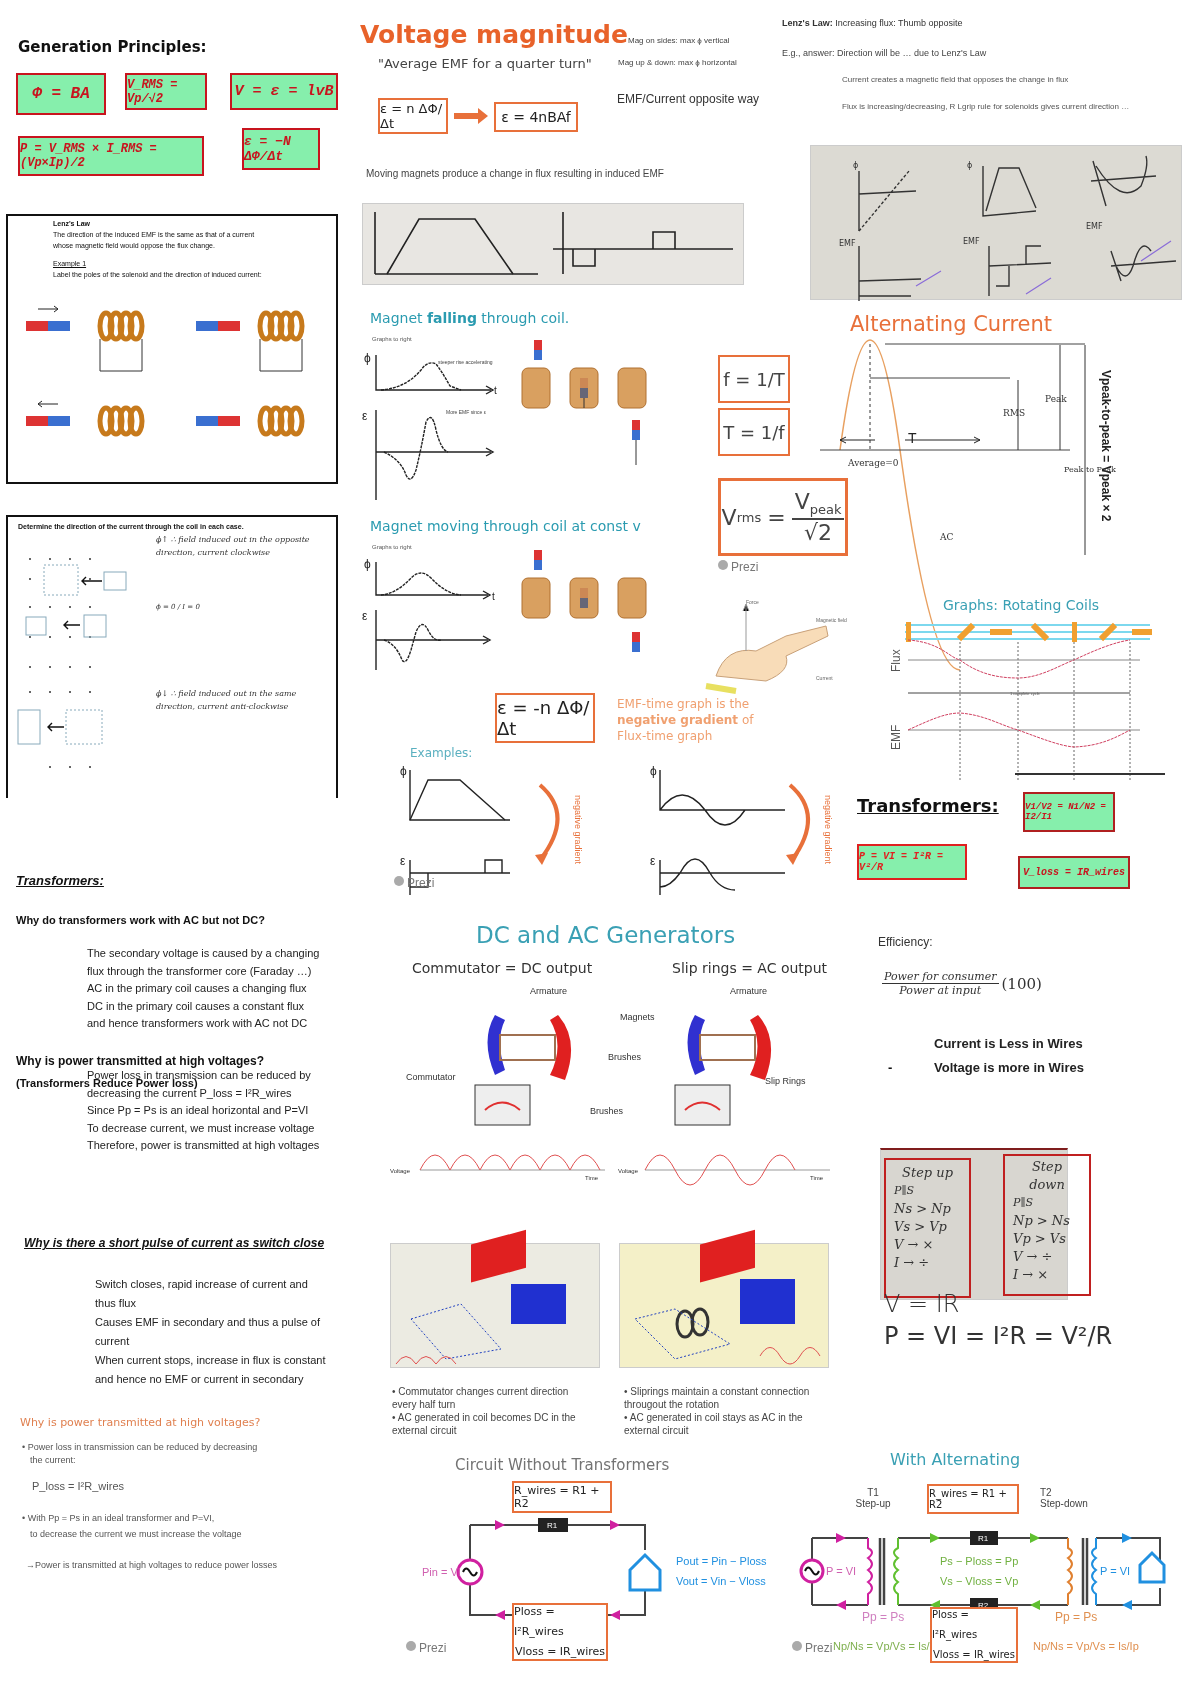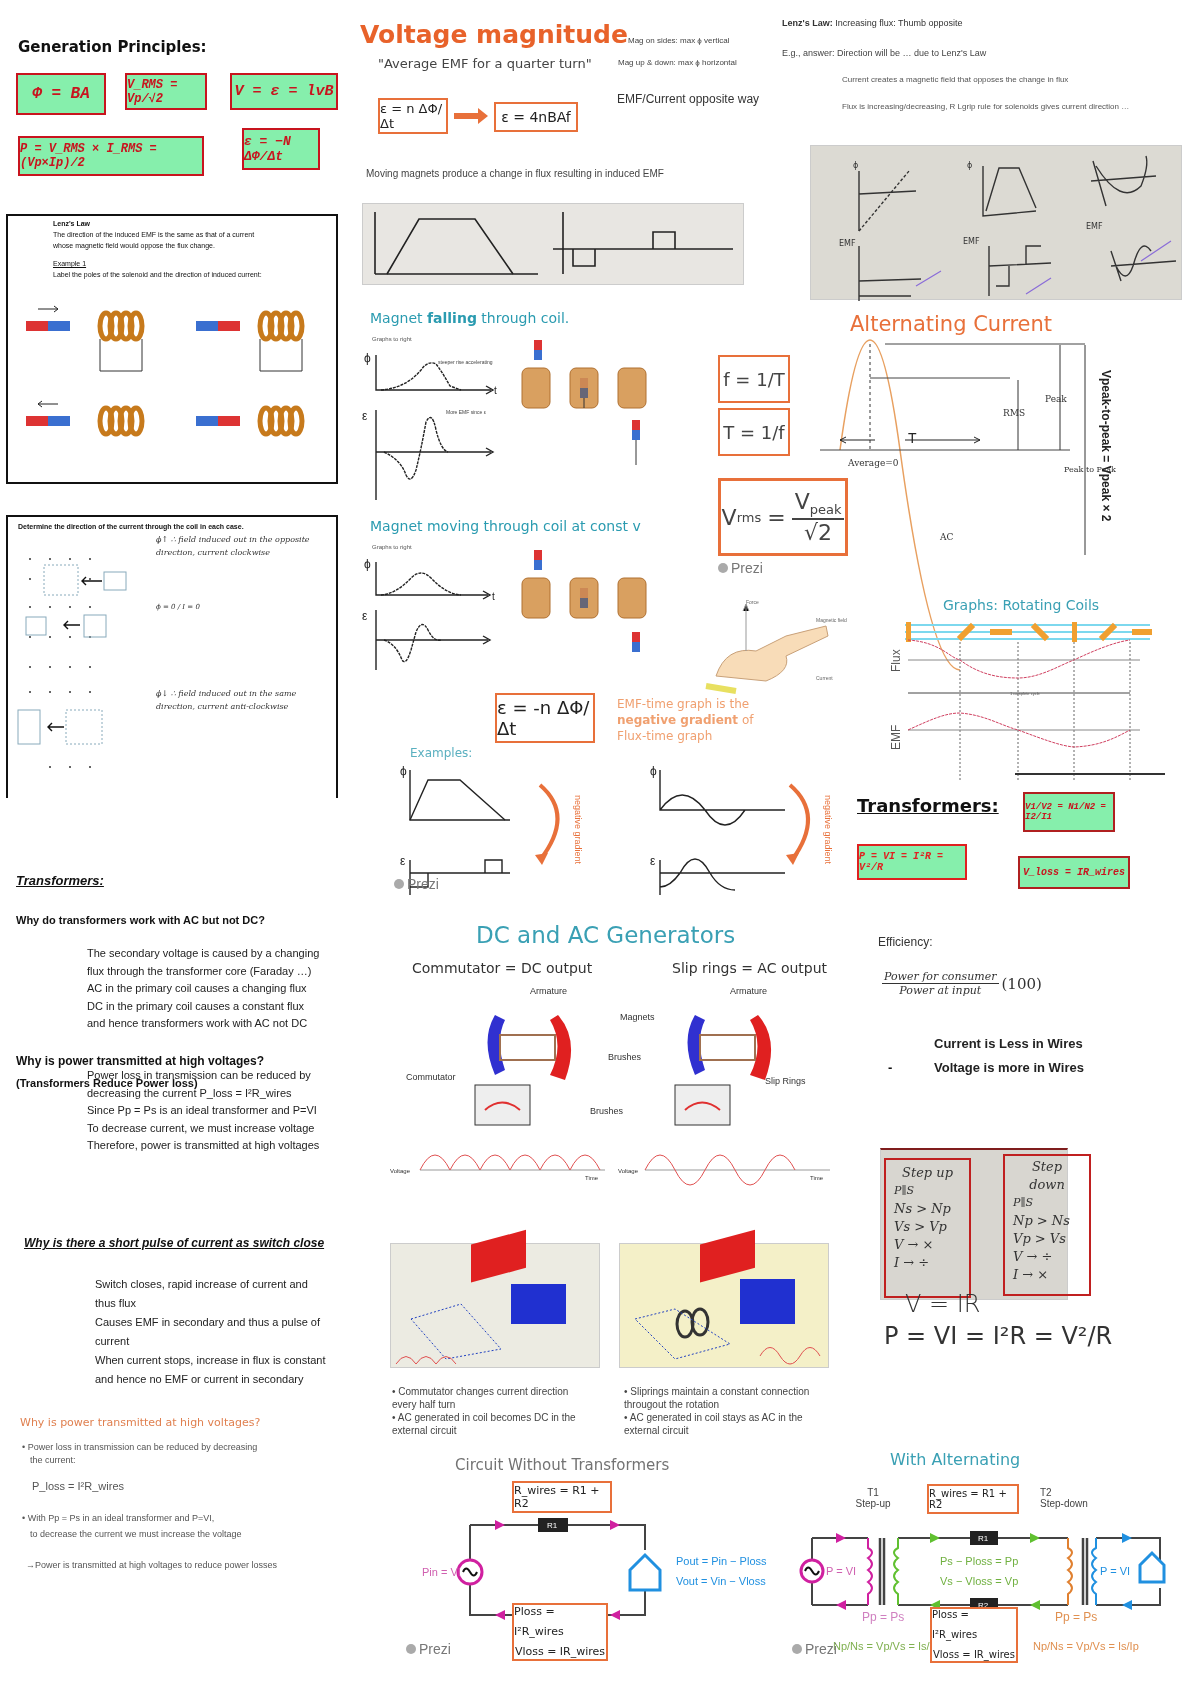--- a/index.html
+++ b/index.html
@@ -10,21 +10,21 @@
 .orbox{position:absolute;border:2px solid #e8703a;display:flex;align-items:center;justify-content:center;font-family:"DejaVu Sans",sans-serif;color:#222;background:#fff}
 .teal{color:#2a9bb0;font-family:"DejaVu Sans",sans-serif}
 .orange{color:#e8703a;font-family:"DejaVu Sans",sans-serif}
 .small{font-size:10px;color:#444}
 .tiny{font-size:8px;color:#555}
 .photo{position:absolute;background:#e4e2dc;border:1px solid #ccc}
 .frame{position:absolute;border:2px solid #111;background:#fff}
 .note{font-family:"Liberation Sans",sans-serif;font-size:12px;line-height:18px;color:#222}
 .hand{font-family:"DejaVu Serif",serif;font-style:italic;color:#333}
 svg{position:absolute;overflow:visible}
-.prezi{position:absolute;font-size:14px;color:#777;display:flex;align-items:center;gap:3px}
+.prezi{position:absolute;font-size:12px;color:#777;display:flex;gap:3px}
 .prezi i{display:inline-block;width:10px;height:10px;border-radius:50%;background:#aaa}
 </style>
 </head>
 <body>
 
 <div class="abs" style="left:18px;top:38px;font-size:15px;font-weight:bold;font-family:'DejaVu Sans',sans-serif">Generation Principles:</div>
 <div class="redbox" style="left:16px;top:73px;width:90px;height:42px;font-size:16px">Φ = BA</div>
 <div class="redbox" style="left:125px;top:73px;width:82px;height:37px;font-size:12px">V_RMS = Vp/√2</div>
 <div class="redbox" style="left:230px;top:73px;width:108px;height:37px;font-size:15px">V = ε = lvB</div>
 <div class="redbox" style="left:18px;top:136px;width:186px;height:40px;font-size:12px">P = V_RMS × I_RMS = (Vp×Ip)/2</div>
@@ -357,21 +357,21 @@
     <div>flux through the transformer core (Faraday …)</div>
     <div>AC in the primary coil causes a changing flux</div>
     <div>DC in the primary coil causes a constant flux</div>
     <div>and hence transformers work with AC not DC</div>
 </div>
 <div class="abs" style="left:16px;top:1054px;font-size:12px;font-weight:bold">Why is power transmitted at high voltages?</div>
 <div class="abs" style="left:16px;top:1077px;font-size:11px;font-weight:bold">(Transformers Reduce Power loss)</div>
 <div class="abs note" style="left:87px;top:1067px;font-size:11px;line-height:17.5px">
   <div>Power loss in transmission can be reduced by</div>
     <div>decreasing the current P_loss = I²R_wires</div>
-    <div>Since Pp = Ps is an ideal transformer and P=VI</div>
+    <div>Since Pp = Ps is an ideal horizontal and P=VI</div>
     <div>To decrease current, we must increase voltage</div>
     <div>Therefore, power is transmitted at high voltages</div>
 </div>
 <div class="abs" style="left:24px;top:1236px;font-size:12px;font-weight:bold;font-style:italic;text-decoration:underline">Why is there a short pulse of current as switch close</div>
 <div class="abs note" style="left:95px;top:1275px;font-size:11px;line-height:19px">
   <div>Switch closes, rapid increase of current and</div>
     <div>thus flux</div>
     <div>Causes EMF in secondary and thus a pulse of</div>
     <div>current</div>
     <div>When current stops, increase in flux is constant</div>
@@ -476,21 +476,21 @@
   <div class="abs hand" style="left:122px;top:4px;width:88px;height:142px;border:2px solid #c02020;padding:2px 8px;font-size:13px;line-height:18px">
     <div style="text-align:center">Step down</div>
     <div style="font-size:11px">P∥S</div>
     <div>Np &gt; Ns</div>
       <div>Vp &gt; Vs</div>
       <div>V → ÷</div>
       <div>I → ×</div>
   </div>
 </div>
 
-<div class="abs" style="left:905px;top:1290px;font-size:24px;color:#333;font-family:'DejaVu Sans',sans-serif;font-weight:300">V = IR</div>
+<div class="abs" style="left:884px;top:1290px;font-size:24px;color:#333;font-family:'DejaVu Sans',sans-serif;font-weight:300">V = IR</div>
 <div class="abs" style="left:884px;top:1322px;font-size:24px;color:#333;font-family:'DejaVu Sans',sans-serif">P = VI = I²R = V²/R</div>
 
 <div class="abs teal" style="left:455px;top:1456px;font-size:15px;color:#737373">Circuit Without Transformers</div>
 <div class="orbox" style="left:512px;top:1481px;width:100px;height:32px;font-size:11px">R_wires = R1 + R2</div>
 <svg width="360" height="120" style="left:430px;top:1515px">
   <g stroke="#444" stroke-width="2" fill="none">
     <path d="M40,10 L215,10 L215,35 M215,80 L215,75 L215,100 L40,100 L40,70 M40,45 L40,10"></path>
   </g>
   <circle cx="40" cy="57" r="12" stroke="#d020a0" stroke-width="3" fill="#fff"></circle>
   <path d="M33,57 Q36,50 40,57 Q44,64 47,57" stroke="#111" fill="none" stroke-width="2"></path>

